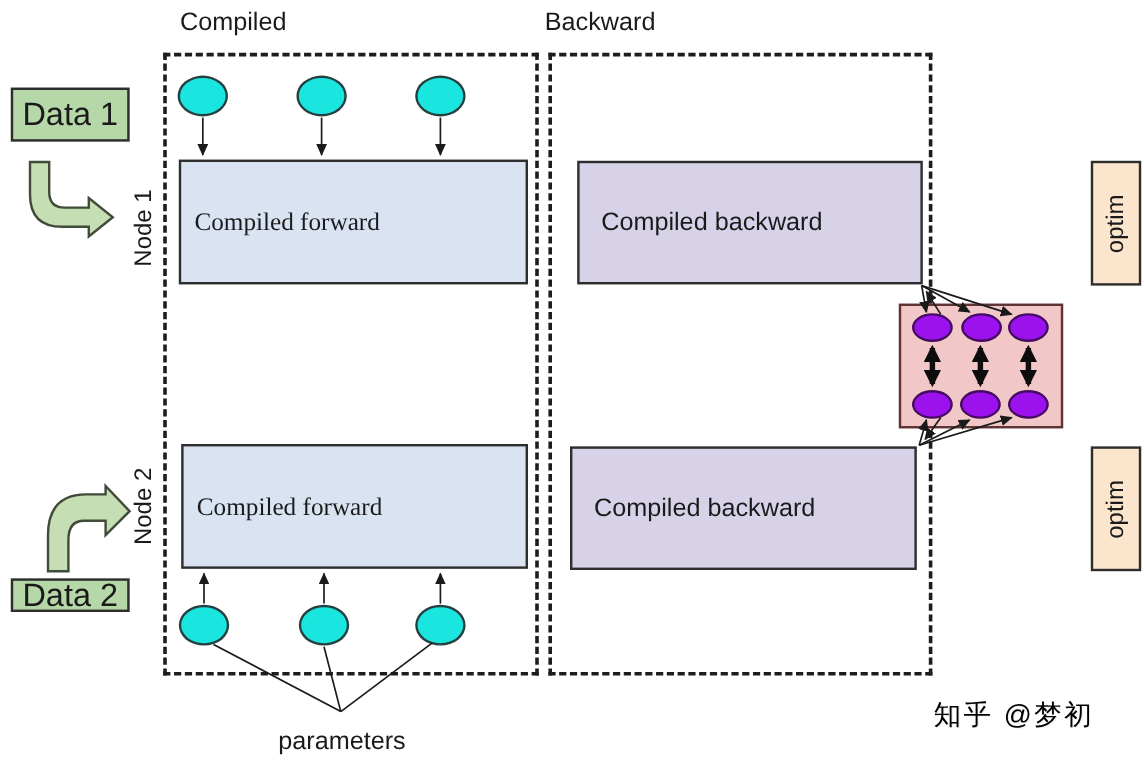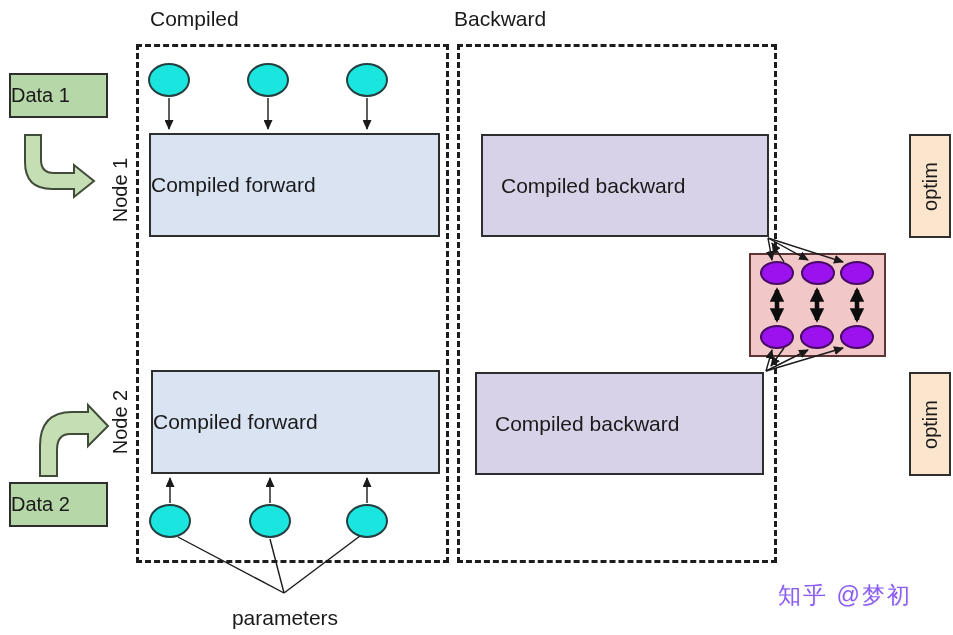--- a/index.html
+++ b/index.html
@@ -5,51 +5,51 @@
   html,body{margin:0;padding:0;background:#fff;}
   #stage{
     position:relative;width:953px;height:635px;background:#ffffff;overflow:hidden;
     font-family:"Liberation Sans","DejaVu Sans",sans-serif;color:#1a1a1a;
   }
   #stage *{box-sizing:border-box;}
   .abs{position:absolute;}
   .region-title{font-size:21px;}
   .dashed-box{border:3px dashed #1d1d1d;background:transparent;}
   .fill-box{border:2px solid #2e2e2e;display:flex;align-items:center;}
-  .databox{background:var(--data_box,#b6d7a8);font-size:20px;}
-  .cfbox{background:var(--forward_box,#d9e3f2);padding-left:0;font-size:21px;}
+  .databox{background:var(--data_box,#b6d7a8);justify-content:center;font-size:27px;}
+  .cfbox{background:var(--forward_box,#d9e3f2);padding-left:11px;font-size:21px;font-family:Liberation Serif, serif;}
   .cbbox{background:var(--backward_box,#d8d2e8);padding-left:18px;font-size:21px;}
   .optimbox{background:var(--optim_box,#fbe5cc);justify-content:center;}
   .optimbox span{transform:rotate(-90deg);font-size:20px;white-space:nowrap;}
   .syncbox{background:var(--sync_box,#f1c7c7);border:2px solid #5f3434;}
   .vlabel{width:80px;height:24px;display:flex;align-items:center;justify-content:center;
           transform:rotate(-90deg);font-size:20px;white-space:nowrap;}
   .ell{border-radius:50%;}
   .ell-input{width:42px;height:34px;background:var(--input_ellipse,#19e7e0);border:2px solid #254040;}
   .ell-grad{width:34px;height:24px;background:var(--grad_ellipse,#9b12ee);border:2px solid #470a63;}
   .params-label{font-size:21px;text-align:center;}
-  .watermark{font-size:23px;color:#8b5cf6;letter-spacing:2px;white-space:nowrap;
+  .watermark{font-size:23px;color:#000000;letter-spacing:2px;white-space:nowrap;
              text-shadow:1px 1px 0 #f2f2f2;}
   #connectors{position:absolute;left:0;top:0;pointer-events:none;}
 </style>
 </head>
 <body>
 
 <div id="stage">
 
   <div class="abs region-title" style="left:150px;top:7px;">Compiled</div>
   <div class="abs region-title" style="left:454px;top:7px;">Backward</div>
 
   <div class="abs dashed-box" style="left:136px;top:44px;width:313px;height:519px;"></div>
   <div class="abs dashed-box" style="left:457px;top:44px;width:320px;height:519px;"></div>
 
   <div class="abs fill-box databox" style="left:9px;top:73px;width:99px;height:45px;">
     <span>Data 1</span>
   </div>
-  <div class="abs fill-box databox" style="left:9px;top:482px;width:99px;height:45px;">
+  <div class="abs fill-box databox" style="left:9px;top:482px;width:99px;height:28px;">
     <span>Data 2</span>
   </div>
 
   <div class="abs vlabel" style="left:80px;top:178px;">Node 1</div>
   <div class="abs vlabel" style="left:80px;top:410px;">Node 2</div>
 
   <div class="abs fill-box cfbox" style="left:149px;top:133px;width:291px;height:104px;">
     <span>Compiled forward</span>
   </div>
   <div class="abs fill-box cbbox" style="left:481px;top:134px;width:288px;height:103px;">

